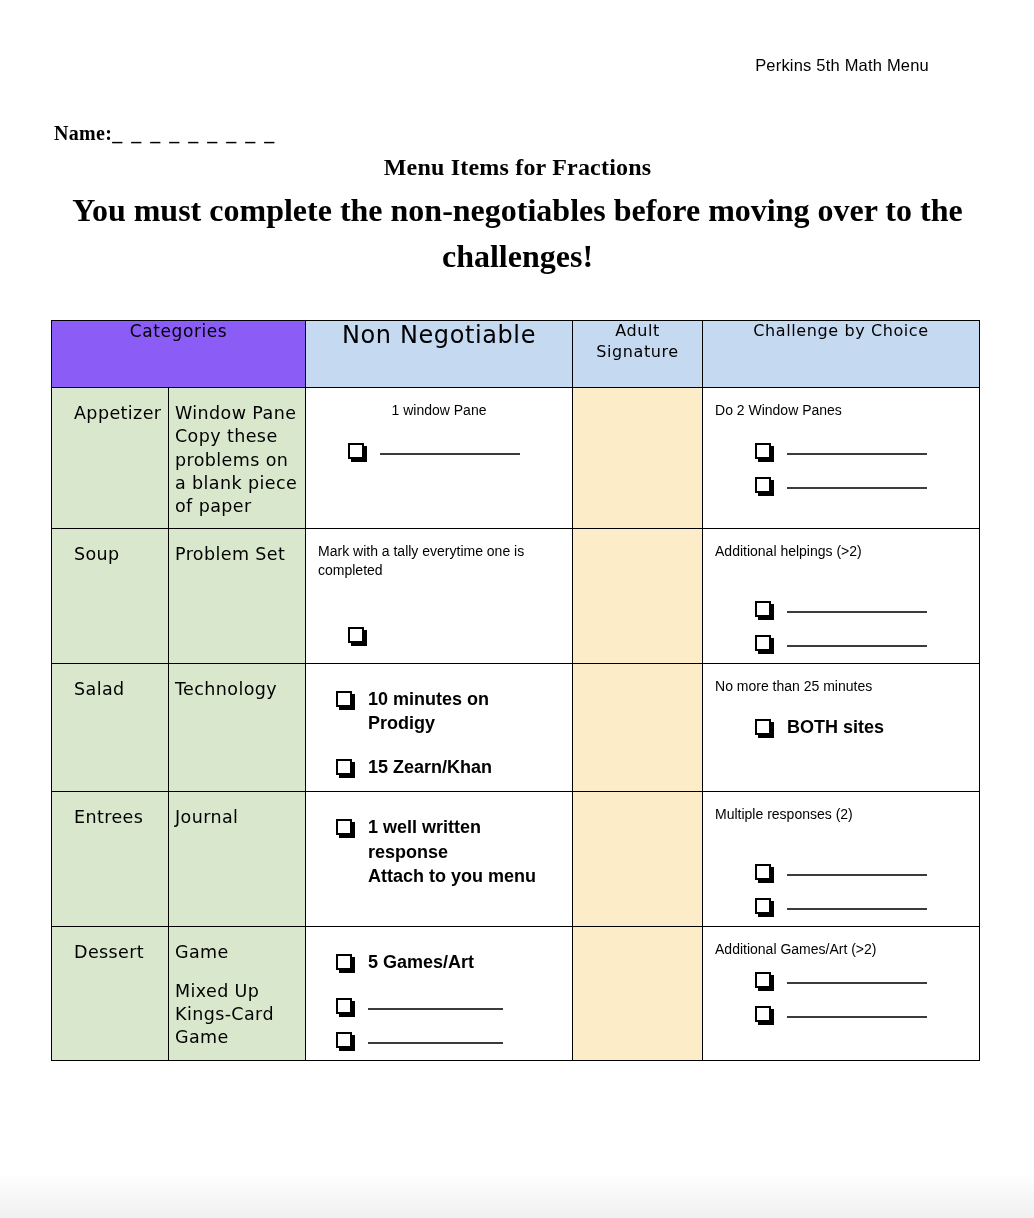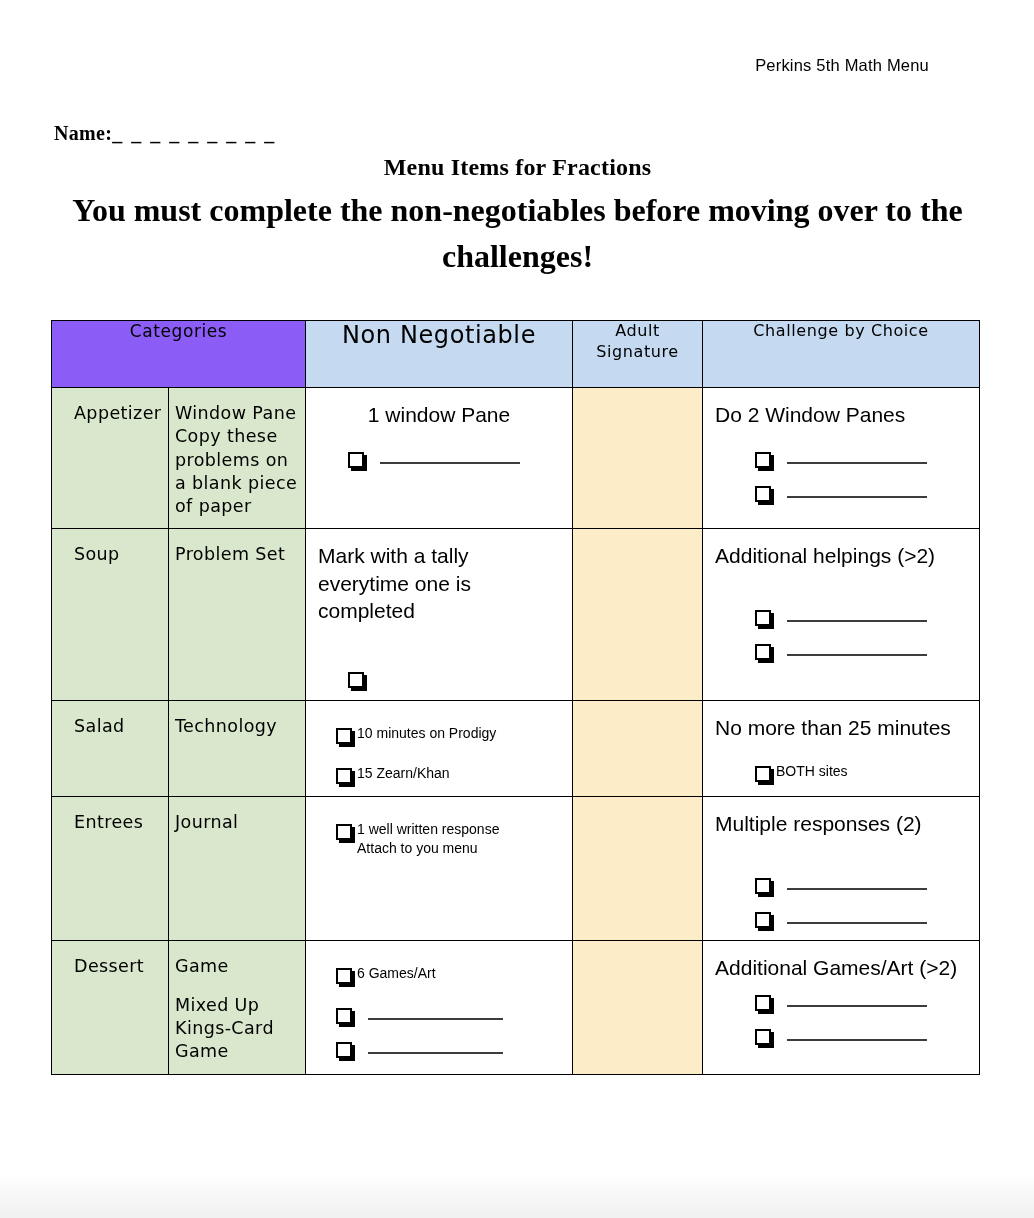--- a/index.html
+++ b/index.html
@@ -132,21 +132,21 @@
     line-height: 1.33;
     letter-spacing: 0.4px;
     white-space: pre-line;
   }
   .cat-gap { height: 16px; }
 
   td.sig-cell { background: #fdecc8; }
   td.body-cell { background: #ffffff; padding: 13px 12px 12px 12px; }
 
   .cell-head {
-    font-size: 21px;
+    font-size: 14px;
     line-height: 1.3;
     margin-bottom: 4px;
   }
   .cell-head.center { text-align: center; }
 
   
   .cb-row {
     display: flex;
     align-items: flex-start;
     margin-top: 14px;
@@ -156,23 +156,24 @@
     flex: 0 0 auto;
     display: inline-block;
     width: 12px;
     height: 12px;
     border: 2px solid #000;
     background: #fff;
     box-shadow: 3px 3px 0 0 #000;
     margin-top: 4px;
   }
   .cb-label {
-    font-size: 14px;
+    font-size: 18px;
     line-height: 1.35;
-    margin-left: 5px;
+    margin-left: 16px;
+    font-weight: bold;
   }
   .cb-line {
     margin-left: 16px;
     margin-top: 14px;
     border-bottom: 2px solid #3c3c3c;
     width: 140px;
   }
   .cb-line.w-short { width: 135px; }
   .indent-40 { padding-left: 40px; }
   .indent-30 { padding-left: 30px; }
@@ -343,21 +344,21 @@
           <span class="cat-text">Dessert</span>
         </td>
         <td class="cat-cell cat2-cell">
           <span class="cat-text">Game</span>
           <div class="cat-gap"></div>
           <span class="cat-text">Mixed Up Kings-Card Game</span>
         </td>
         <td class="body-cell">
           <div class="cb-row indent-18 tight">
             <span class="cb"></span>
-            <span class="cb-label">6 Games/Art</span>
+            <span class="cb-label">5 Games/Art</span>
           </div>
           <div class="cb-row indent-18 pad-top-20">
             <span class="cb"></span>
             <span class="cb-line w-short"></span>
           </div>
           <div class="cb-row indent-18">
             <span class="cb"></span>
             <span class="cb-line w-short"></span>
           </div>
         </td>

